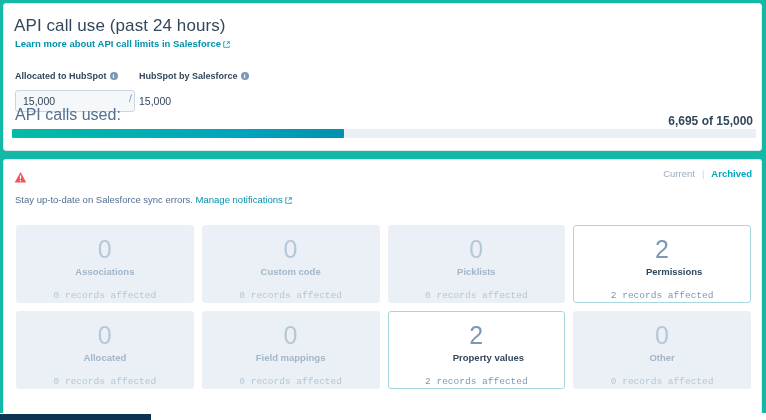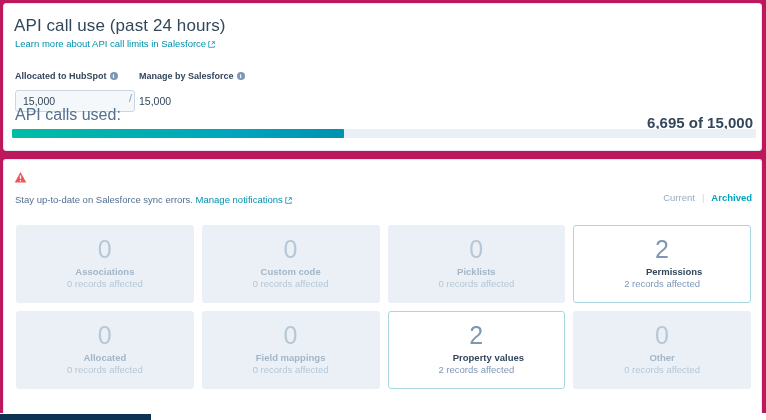--- a/index.html
+++ b/index.html
@@ -14,21 +14,21 @@
     font-family: "Liberation Sans", sans-serif;
     background: #ffffff;
     color: #33475b;
     -webkit-font-smoothing: antialiased;
   }
 
   .page {
     position: relative;
     width: 766px;
     height: 420px;
-    background: #be185d;
+    background: #14b8a6;
   }
 
   
   .panel {
     position: absolute;
     left: 3px;
     width: 759px;
     background: #ffffff;
     border: 1px solid #e5e9f2;
     border-radius: 3px;
@@ -47,21 +47,21 @@
     color: #33475b;
     letter-spacing: 0.1px;
     white-space: nowrap;
   }
 
   .api-link {
     position: absolute;
     left: 11px;
     top: 34px;
     font-size: 9.5px;
-    font-weight: normal;
+    font-weight: bold;
     color: #0091ae;
     text-decoration: none;
     white-space: nowrap;
   }
 
   .ext-icon {
     display: inline-block;
     margin-left: 2px;
     vertical-align: -1px;
   }
@@ -133,21 +133,21 @@
     left: 11px;
     top: 102px;
     font-size: 16px;
     color: #516f90;
   }
 
   .calls-used-count {
     position: absolute;
     right: 8px;
     top: 110px;
-    font-size: 15px;
+    font-size: 12px;
     font-weight: bold;
     color: #33475b;
   }
 
   .progress-track {
     position: absolute;
     left: 8px;
     top: 125px;
     width: 744px;
     height: 9px;
@@ -198,21 +198,21 @@
 
   .sync-sub a {
     color: #0091ae;
     font-weight: normal;
     text-decoration: none;
   }
 
   .view-toggle {
     position: absolute;
     right: 9px;
-    top: 32px;
+    top: 8px;
     display: flex;
     align-items: center;
     font-size: 9.5px;
   }
 
   .view-toggle .vt-item { cursor: pointer; white-space: nowrap; }
   .view-toggle .vt-current { color: #99acc2; }
   .view-toggle .vt-sep { color: #cbd6e2; margin: 0 7px; }
   .view-toggle .vt-archived { color: #00a4bd; font-weight: bold; }
 
@@ -260,25 +260,26 @@
     margin-top: 2px;
     font-size: 9.5px;
     font-weight: bold;
     color: #a3b6c9;
     text-align: right;
     line-height: 12px;
   }
   .err-card.active .err-label { color: #33475b; padding-left: 24px; }
 
   .err-meta {
-    margin-top: 0;
+    margin-top: 12px;
     font-size: 9.5px;
     color: #b6c7d6;
     text-align: right;
     line-height: 12px;
+    font-family: Liberation Mono, monospace;
   }
   .err-card.active .err-meta { color: #7c98b6; }
 
   
   .hscroll {
     position: absolute;
     left: 0;
     bottom: 0;
     width: 766px;
     height: 7px;
@@ -311,21 +312,21 @@
           </svg></span></a>
 
     <div class="field-group" id="alloc-group">
       <div class="field-label"><span>Allocated to HubSpot</span><i class="info-icon">i</i></div>
       <input class="alloc-input" type="text" value="15,000" style="">
     </div>
 
     <div class="slash">/</div>
 
     <div class="field-group" id="limit-group">
-      <div class="field-label"><span>Manage by Salesforce</span><i class="info-icon">i</i></div>
+      <div class="field-label"><span>HubSpot by Salesforce</span><i class="info-icon">i</i></div>
       <div class="limit-value">15,000</div>
     </div>
 
     <div class="calls-used-label">API calls used:</div>
     <div class="calls-used-count">6,695 of 15,000</div>
 
     <div class="progress-track">
       <div class="progress-fill" id="progress-fill" style="width: 44.6%;"></div>
     </div>
   </section>

